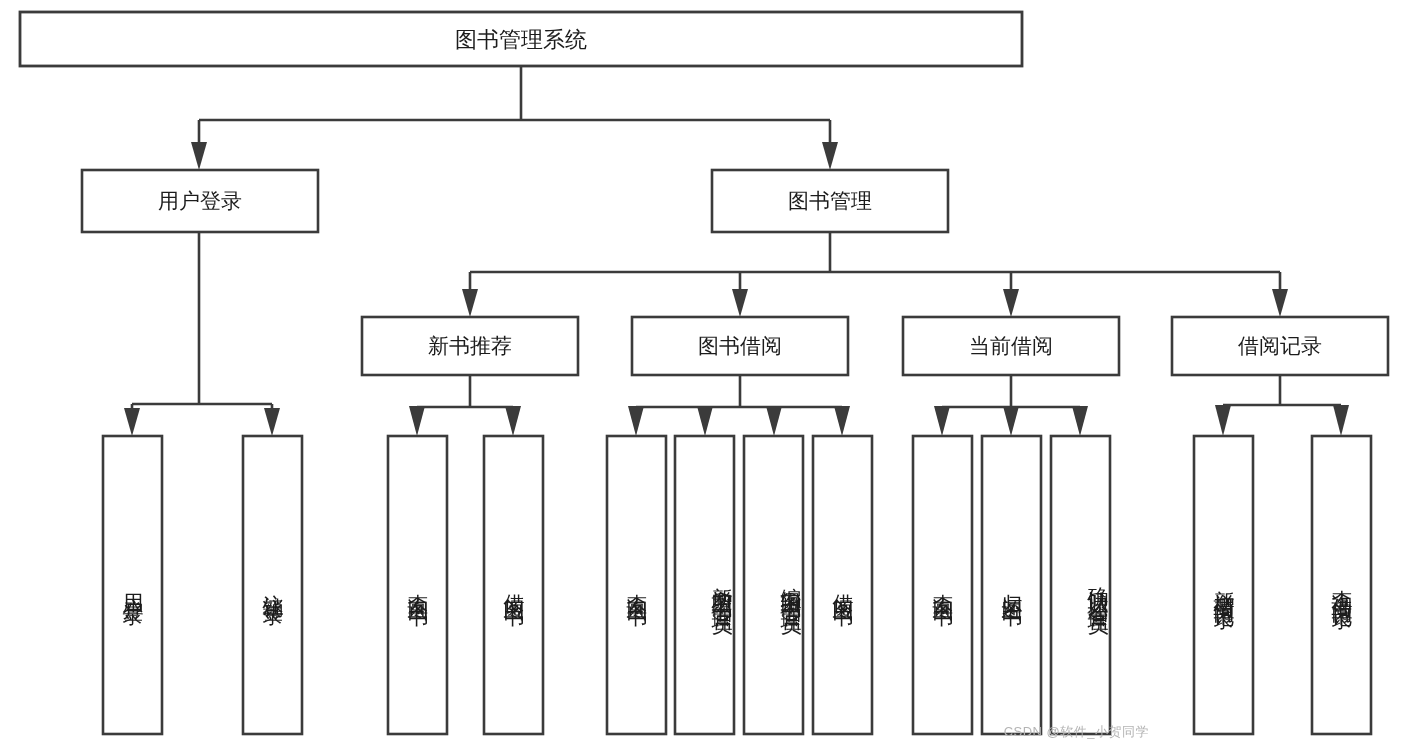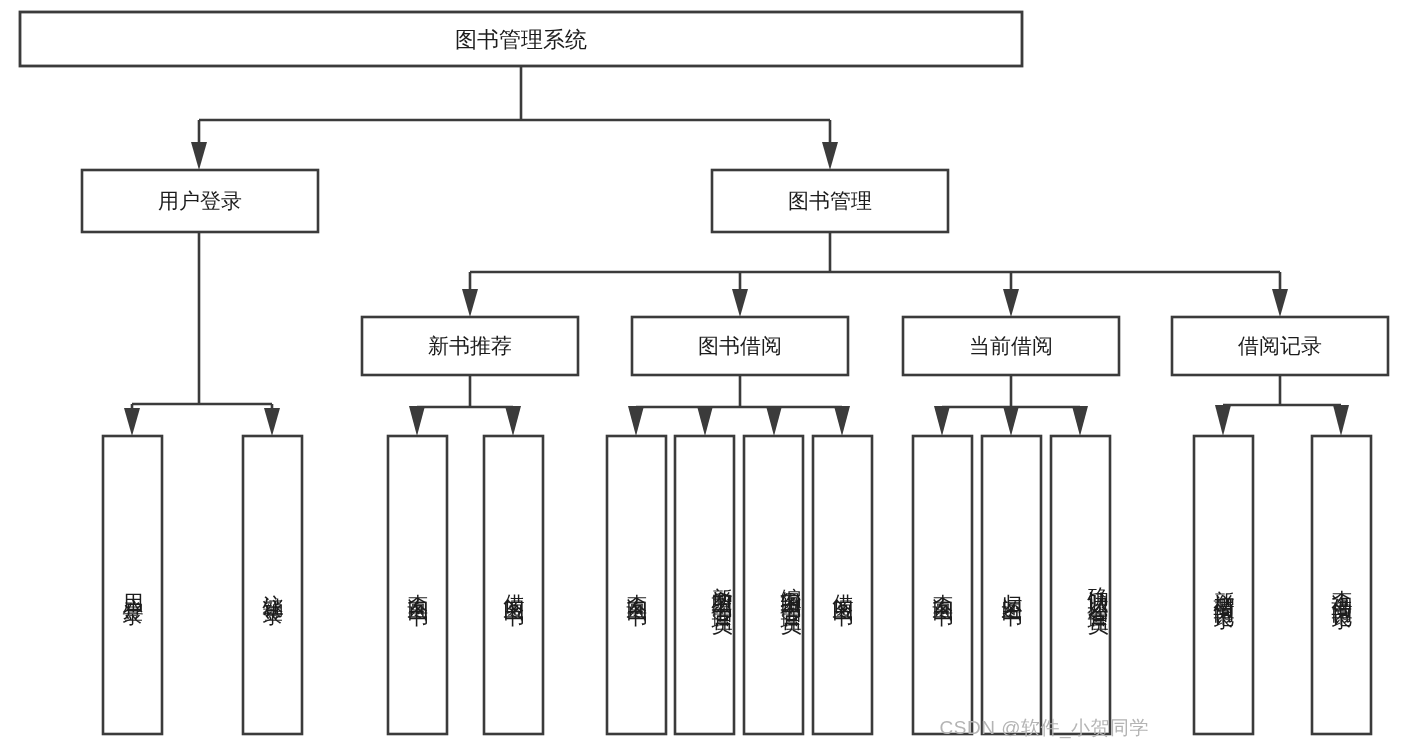--- a/index.html
+++ b/index.html
@@ -69,21 +69,21 @@
     align-items: center;
     justify-content: center;
     pointer-events: none;
     white-space: nowrap;
   }
   .watermark {
     position: absolute;
     right: 10px;
     bottom: 6px;
     font-family: "Liberation Sans", "DejaVu Sans", sans-serif;
-    font-size: 19px;
+    font-size: 13px;
     color: #b4b4b4;
     letter-spacing: 0.5px;
     white-space: nowrap;
   }
 </style>
 </head>
 <body>
 
 <div id="diagram-root">
 

